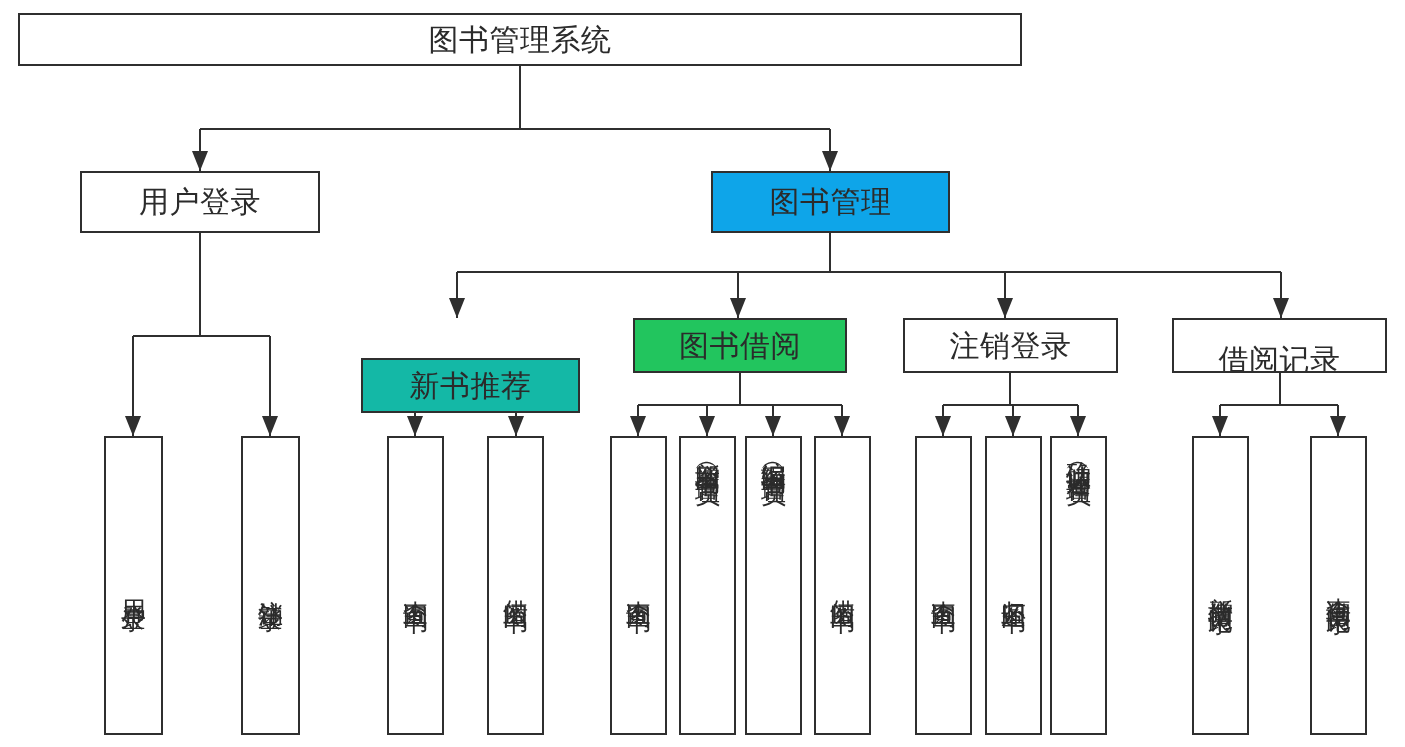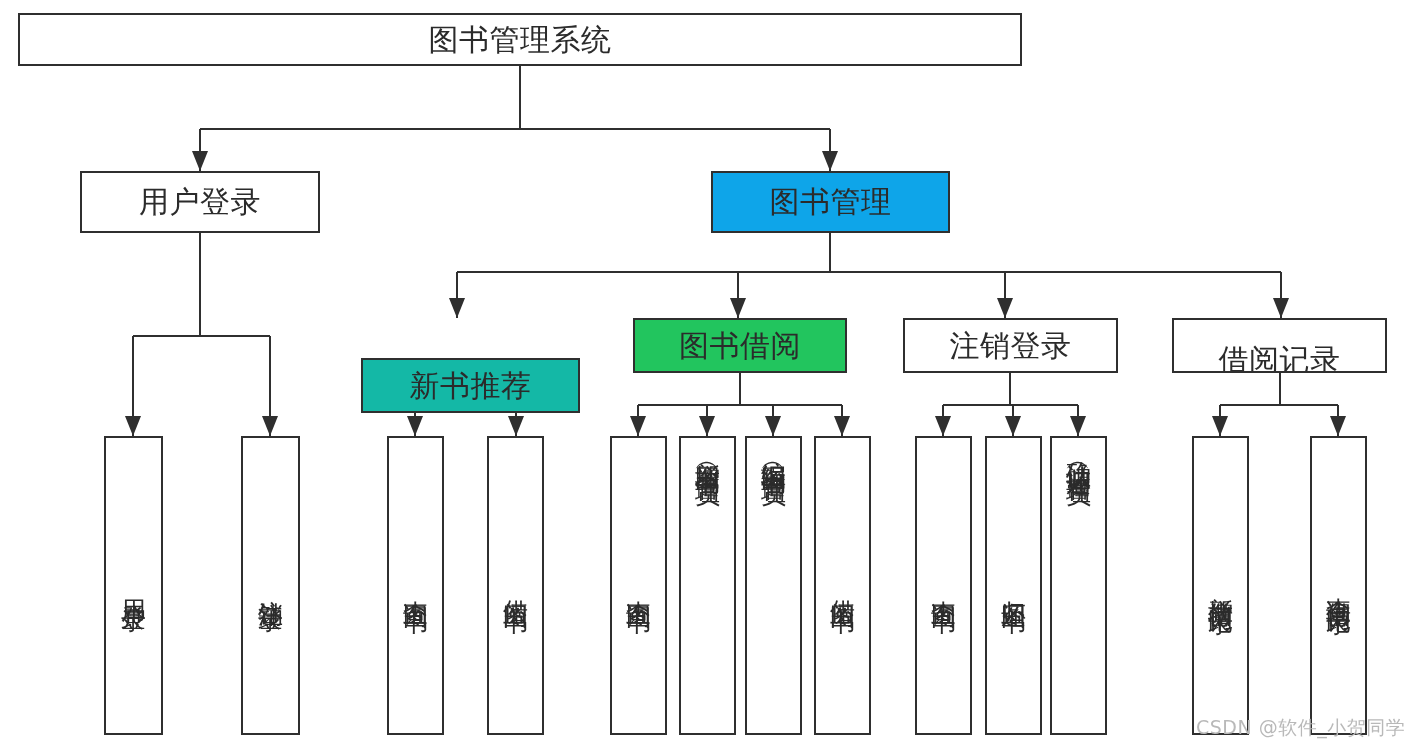--- a/index.html
+++ b/index.html
@@ -188,15 +188,14 @@
         <span class="node-label vertical topalign" style="color: rgb(43, 43, 43);">确认归还（管理员）</span>
       </div>
       <div class="node-box leaf" style="left: 1192px; top: 436px; width: 57px; height: 299px; border-color: rgb(47, 47, 47); background: rgb(255, 255, 255);">
         <span class="node-label vertical centered" style="color: rgb(43, 43, 43);">新增借阅记录</span>
       </div>
       <div class="node-box leaf" style="left: 1310px; top: 436px; width: 57px; height: 299px; border-color: rgb(47, 47, 47); background: rgb(255, 255, 255);">
         <span class="node-label vertical centered" style="color: rgb(43, 43, 43);">查询借阅记录</span>
       </div>
     </div>
 
-  <div class="watermark" style="left: 1196px; top: 715px; color: rgb(185, 185, 185);">CSDN @软件_小贺同学</div>
 
 </div>
 
 </body></html>

